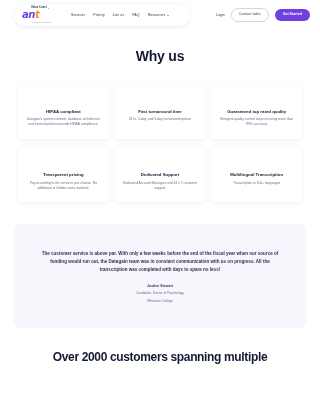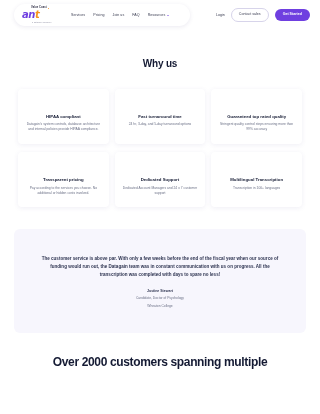--- a/index.html
+++ b/index.html
@@ -185,25 +185,25 @@
     background: #6f3fe0;
     white-space: nowrap;
     cursor: pointer;
     line-height: 1;
     font-weight: 600;
   }
 
   
   .section-title {
     text-align: center;
-    font-size: 10px;
+    font-size: 14px;
     font-weight: 700;
     color: #141a33;
     letter-spacing: -0.2px;
-    margin-top: 28px;
+    margin-top: 18px;
   }
 
   
   .cards {
     margin-top: 20px;
     padding: 0 18px;
     display: grid;
     grid-template-columns: repeat(3, 1fr);
     gap: 8px 6px;
   }

